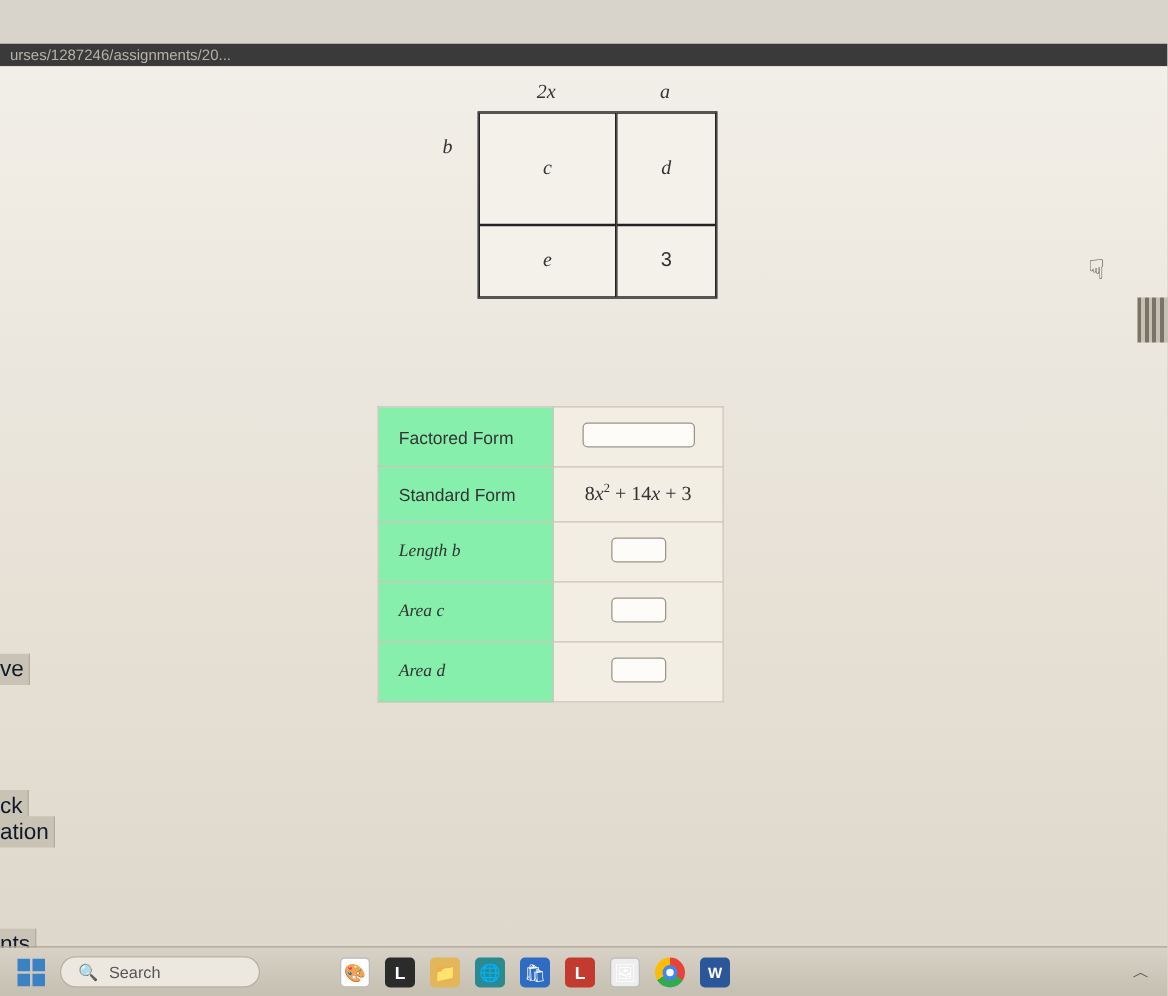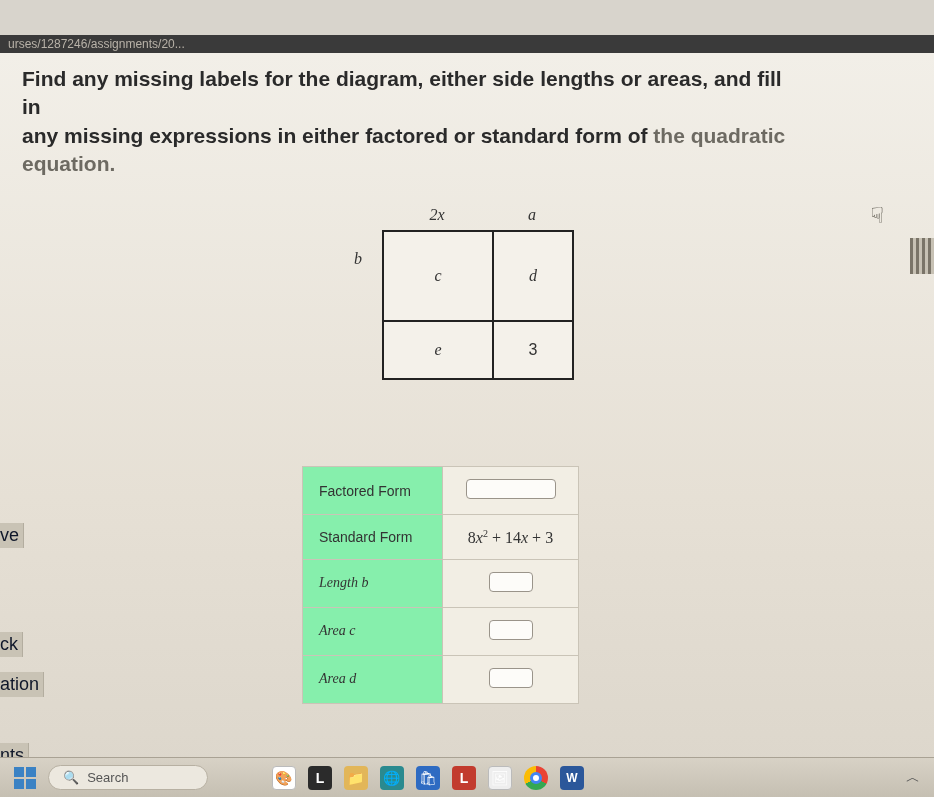--- a/index.html
+++ b/index.html
@@ -131,25 +131,20 @@
   .sq-word{background:#2b579a;}
   .caret-up { margin-left:auto; color:#555; font-size:14px;}
 </style>
 </head>
 <body>
 
 <div class="url-bar">urses/1287246/assignments/20...</div>
 
 <div class="page">
 
-  <div class="prompt">
-    <span>Find any missing labels for the diagram, either side lengths or areas, and fill in</span><br>
-    <span>any missing expressions in either factored or standard form of </span><span class="faded">the quadratic</span><br>
-    <span class="faded">equation.</span>
-  </div>
 
   <span class="cursor-icon">☟</span>
   <div class="hatch"></div>
 
   <div class="diagram-wrap">
     <div class="col-labels">
       <div class="col-label c1 math">2x</div>
       <div class="col-label c2 math">a</div>
     </div>
     <div class="row-labels">
@@ -183,21 +178,21 @@
     </tr>
     <tr>
       <td class="label math">Area d</td>
       <td class="val"><span class="input-box small"></span></td>
     </tr>
   </tbody>
     </table>
 
   <div class="side-stub" style="top:470px">ve</div>
   <div class="side-stub" style="top:579px">ck</div>
-  <div class="side-stub" style="top:619px">ation</div>
+  <div class="side-stub" style="top:600px">ation</div>
   <div class="side-stub" style="top:690px">nts</div>
 
 </div>
 
 <div class="taskbar">
   <div class="start-tile">
       <span></span>
       <span></span>
       <span></span>
       <span></span>

